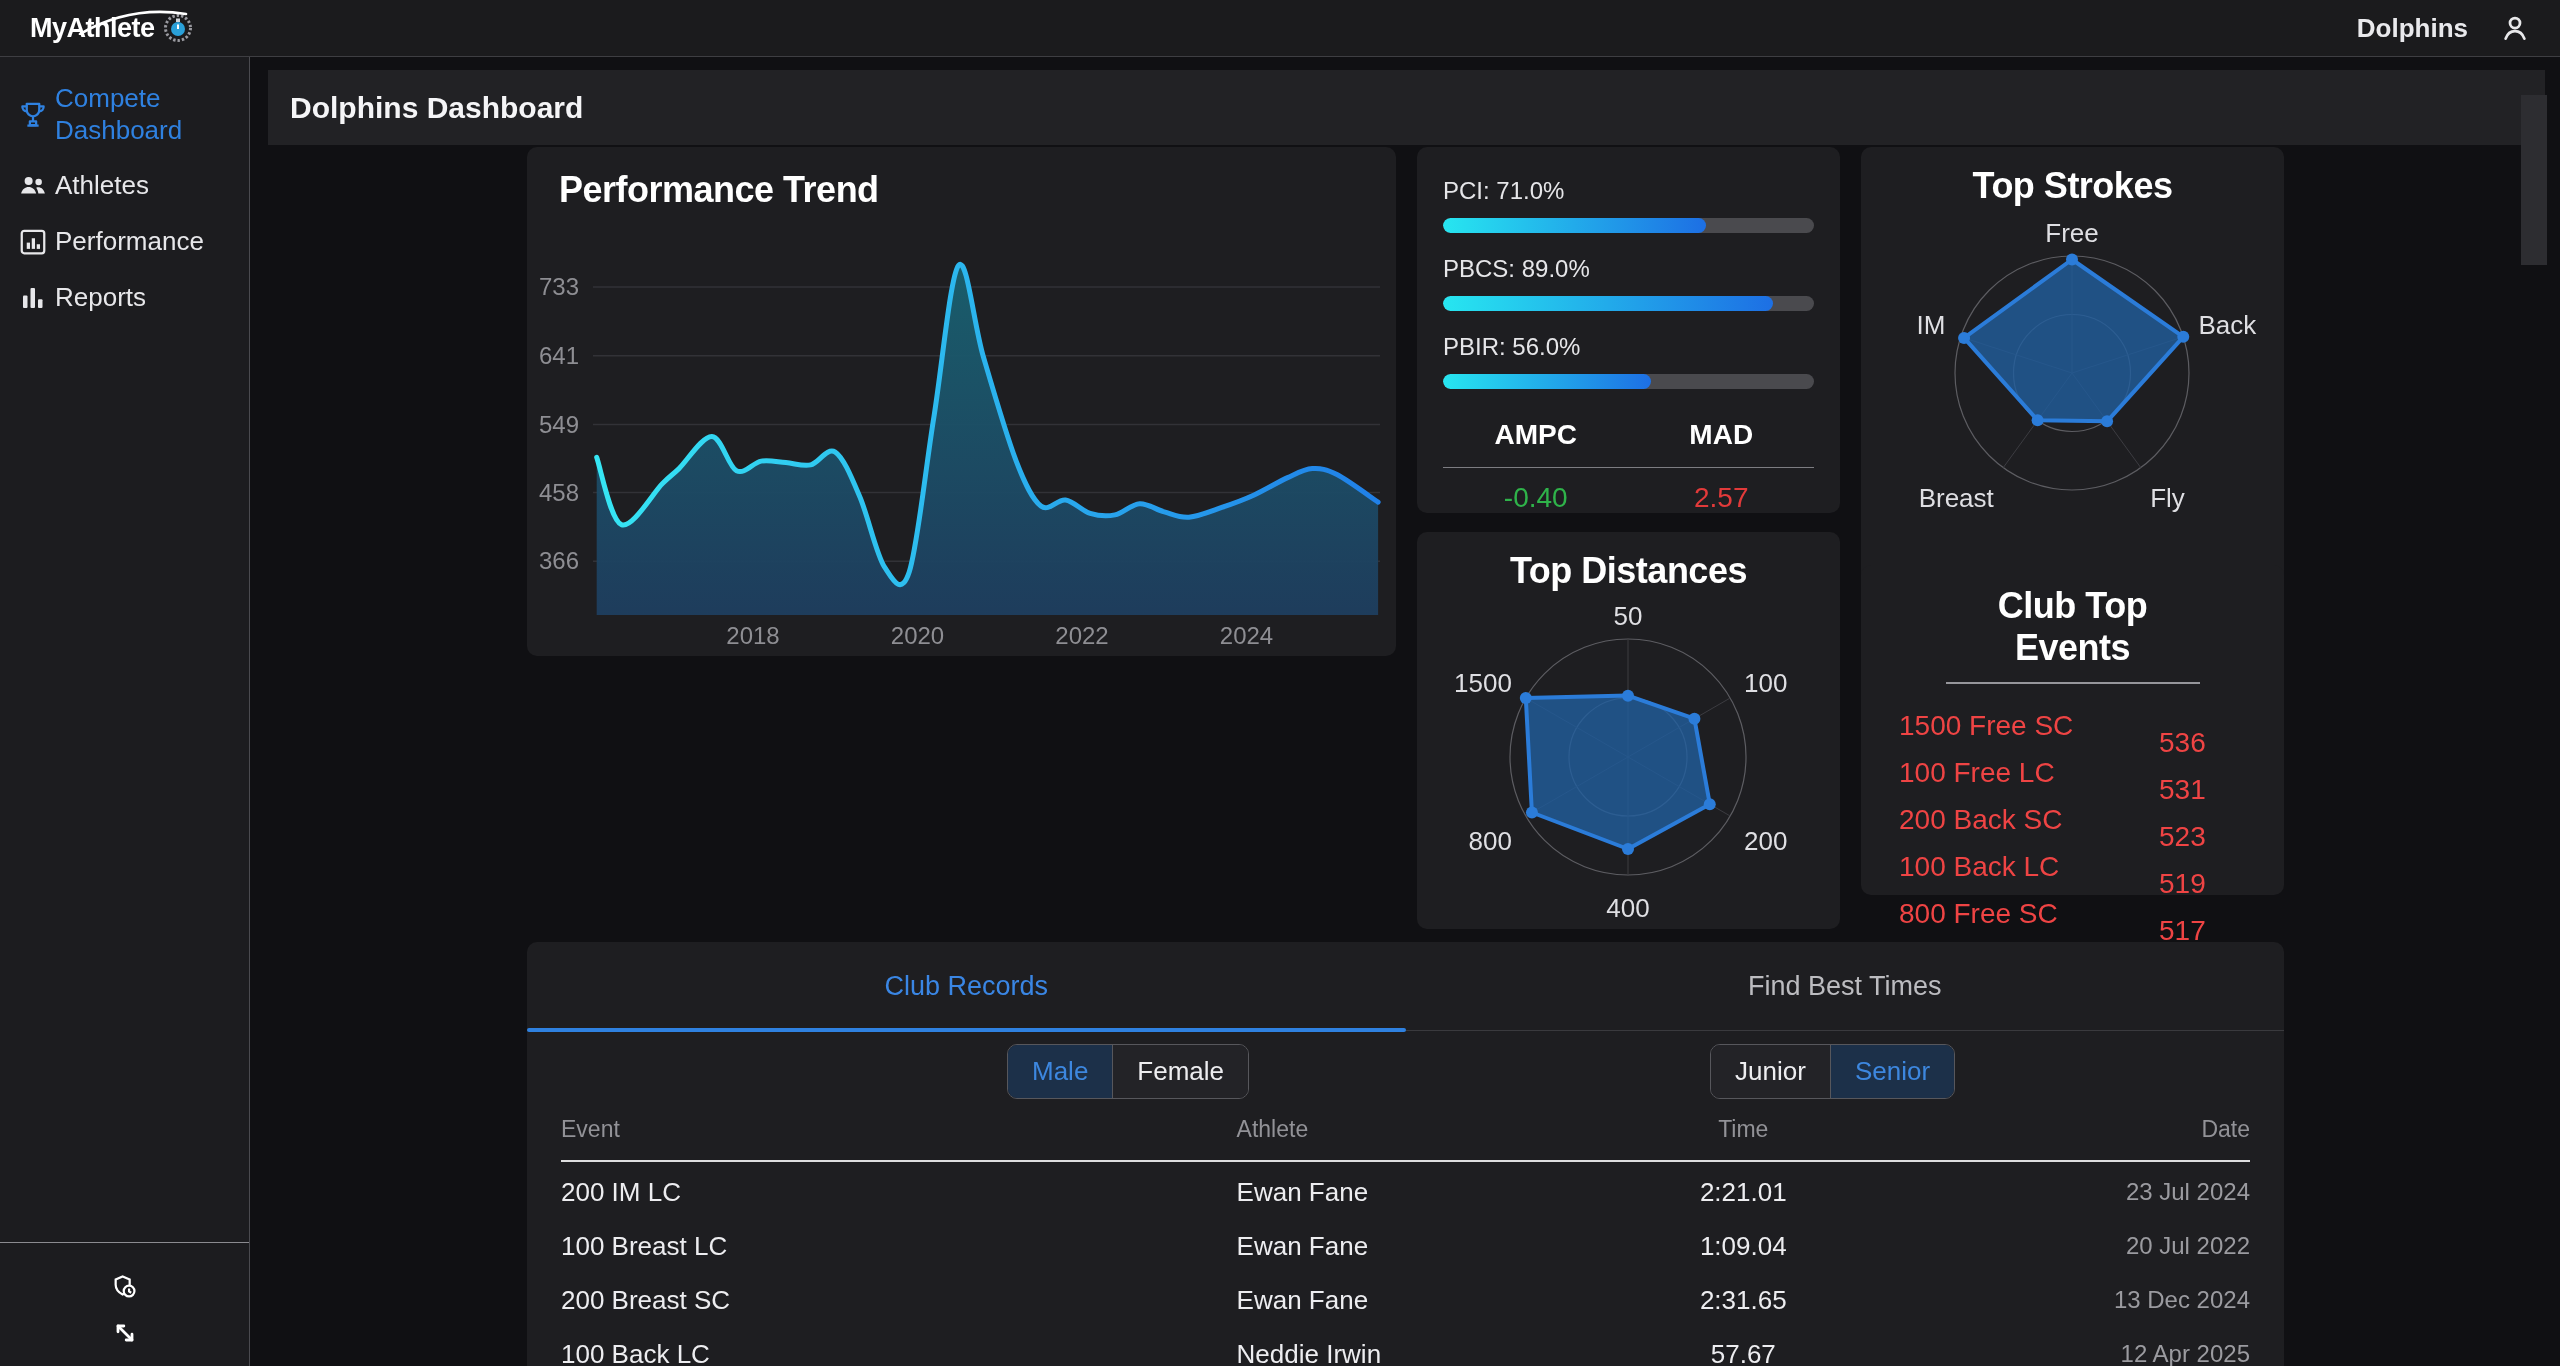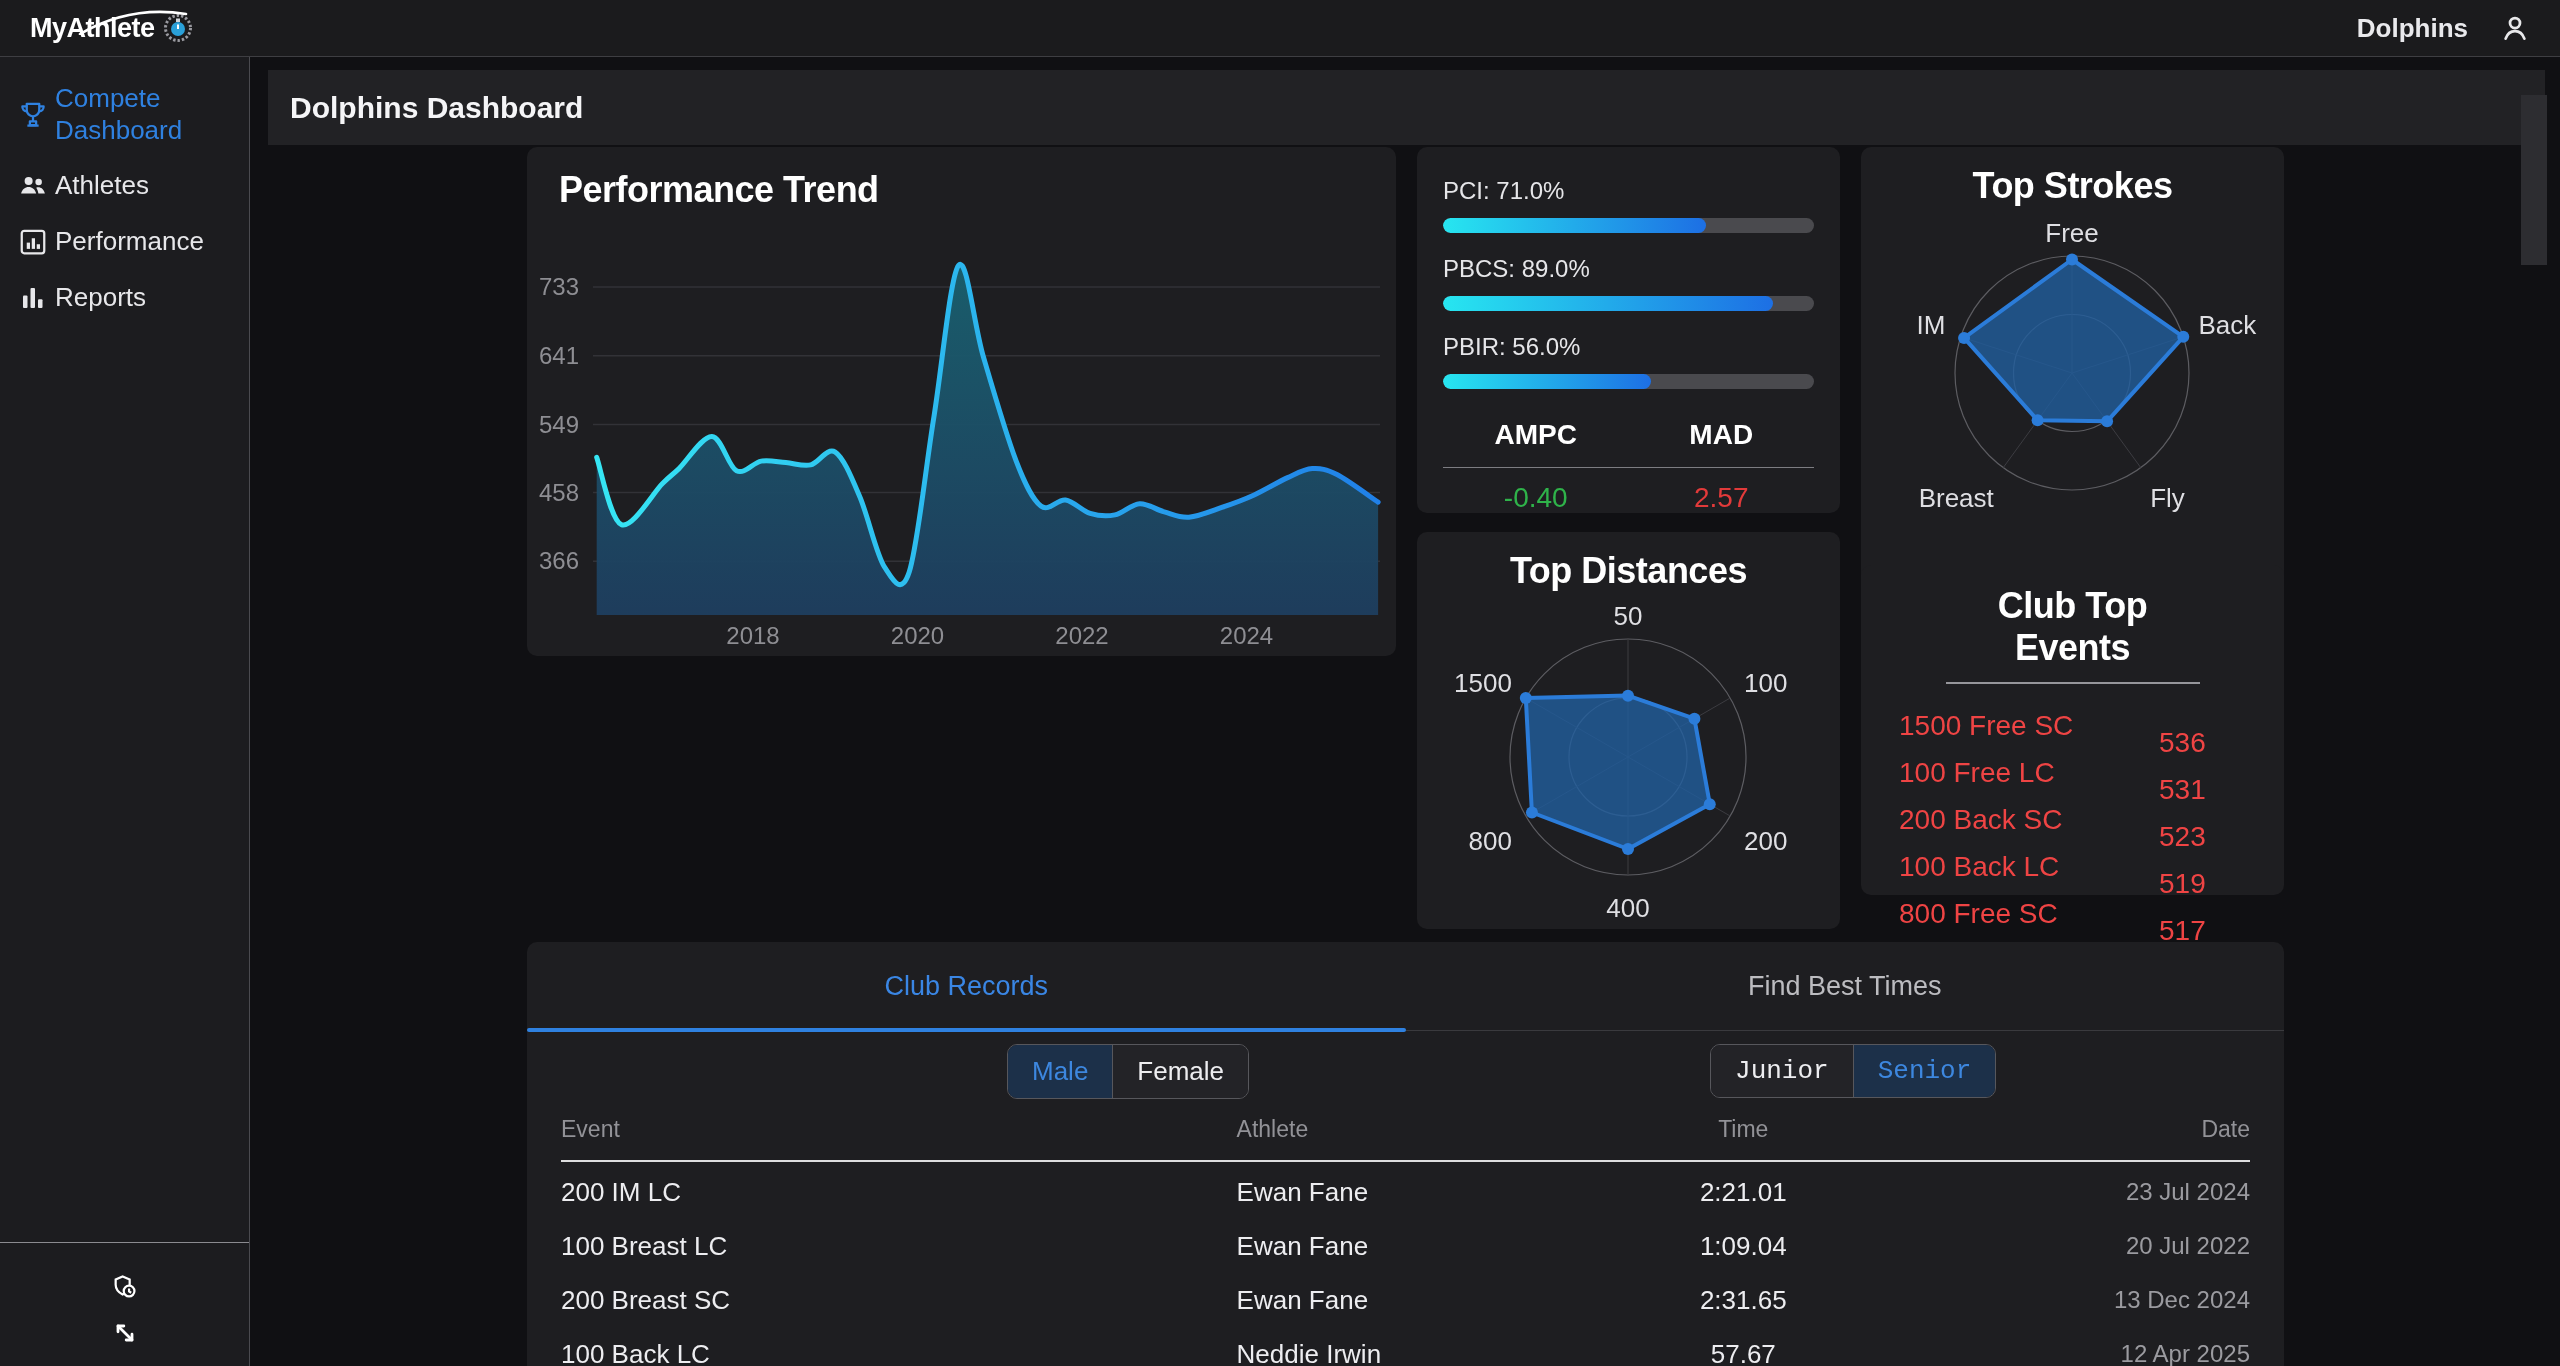--- a/index.html
+++ b/index.html
@@ -78,21 +78,21 @@
   #card-records{left:277px;top:885px;width:1757px;height:481px;}
   .tabs{display:flex;height:88px;border-bottom:1px solid #3a3a3e;}
   .tab{flex:1;position:relative;display:flex;align-items:center;justify-content:center;
        font-size:27px;color:#bcbcc0;cursor:pointer;}
   .tab.active{color:#3a86e4;}
   .tab.active::after{content:"";position:absolute;left:0;bottom:-2px;width:100%;height:4px;
                      background:#2f81e0;border-radius:2px;}
   .toggle-row{display:flex;align-items:center;height:62px;margin-top:9px;}
   .toggle{display:flex;border:1px solid #57575c;border-radius:10px;overflow:hidden;}
   #gender-toggle{margin-left:480px;}
-  #age-toggle{margin-left:461px;font-family:Liberation Mono, monospace;}
+  #age-toggle{margin-left:461px;}
   .tg{padding:11px 24px;font-size:26px;background:#232327;color:#ededf0;cursor:pointer;}
   .tg + .tg{border-left:1px solid #57575c;}
   .tg.active{background:#1c3049;color:#3d87df;}
   .tbl{margin:14px 34px 0 34px;}
   .thead{display:grid;grid-template-columns:40% 22% 16% 22%;padding-bottom:17px;
          border-bottom:2px solid #dededf;font-size:23px;color:#929297;}
   .trow{display:grid;grid-template-columns:40% 22% 16% 22%;height:54px;align-items:center;
         font-size:26px;color:#ededf0;cursor:pointer;}
   .trow:first-child{margin-top:3px;}
   .c-time,.h-time{text-align:center;}

